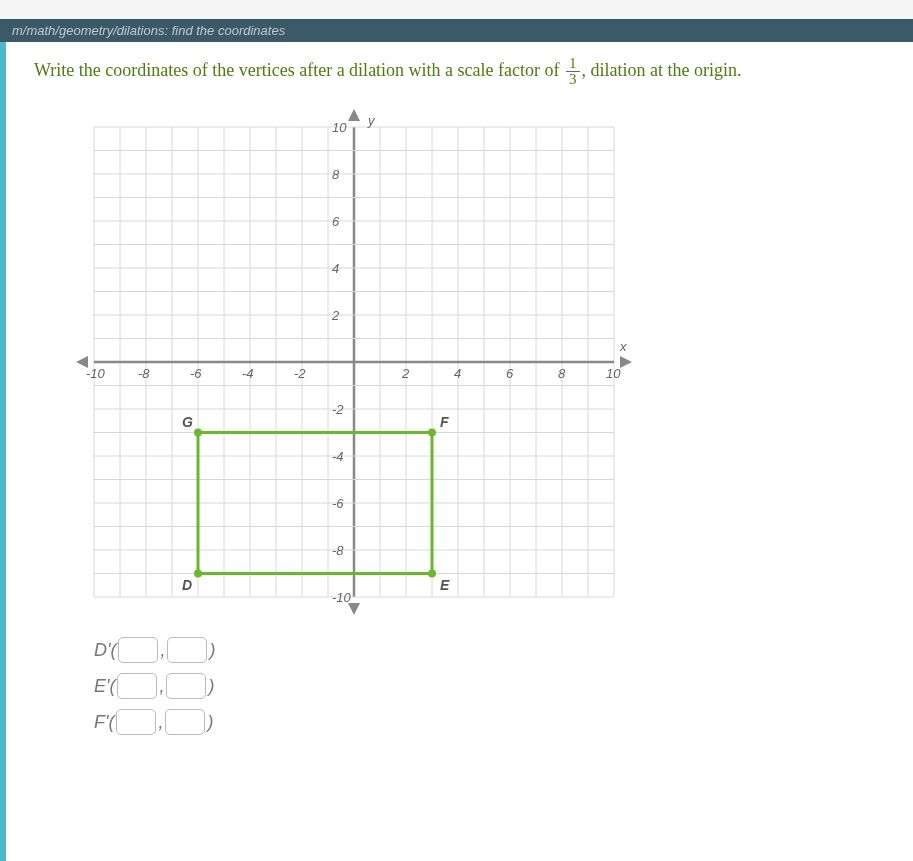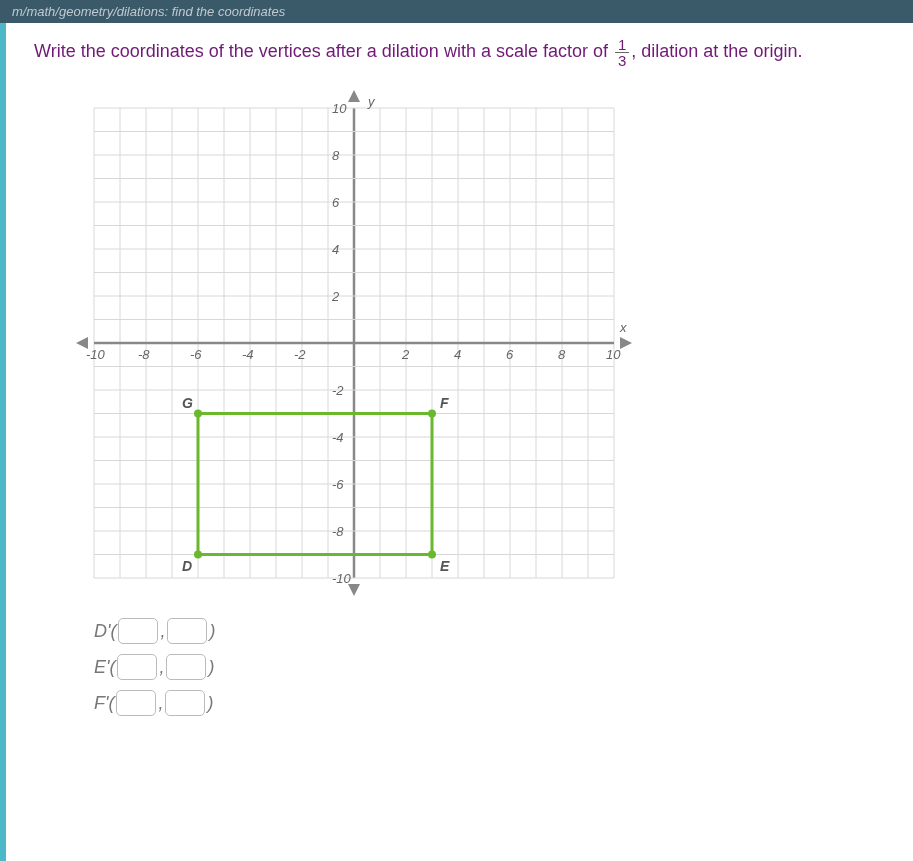--- a/index.html
+++ b/index.html
@@ -9,33 +9,35 @@
       width: 913px;
       height: 861px;
       overflow: hidden;
     }
     .breadcrumb {
       background: #3a5a6a;
       color: #c0c8d0;
       padding: 4px 12px;
       font-size: 13px;
       font-style: italic;
+      margin-top: 19px;
     }
     .page {
       background: #fff;
       padding: 14px 28px;
       min-height: 840px;
       border-left: 6px solid #4db8c8;
       position: relative;
     }
     .question {
       font-size: 18px;
-      color: #701a75;
+      color: #4d7c0f;
       line-height: 1.6;
       margin-bottom: 20px;
+      font-family: Liberation Serif, serif;
     }
     .frac {
       display: inline-block;
       vertical-align: middle;
       text-align: center;
       font-size: 15px;
       line-height: 1;
       margin: 0 2px;
     }
     .frac .num { display: block; border-bottom: 1px solid #666; padding: 0 3px; }

